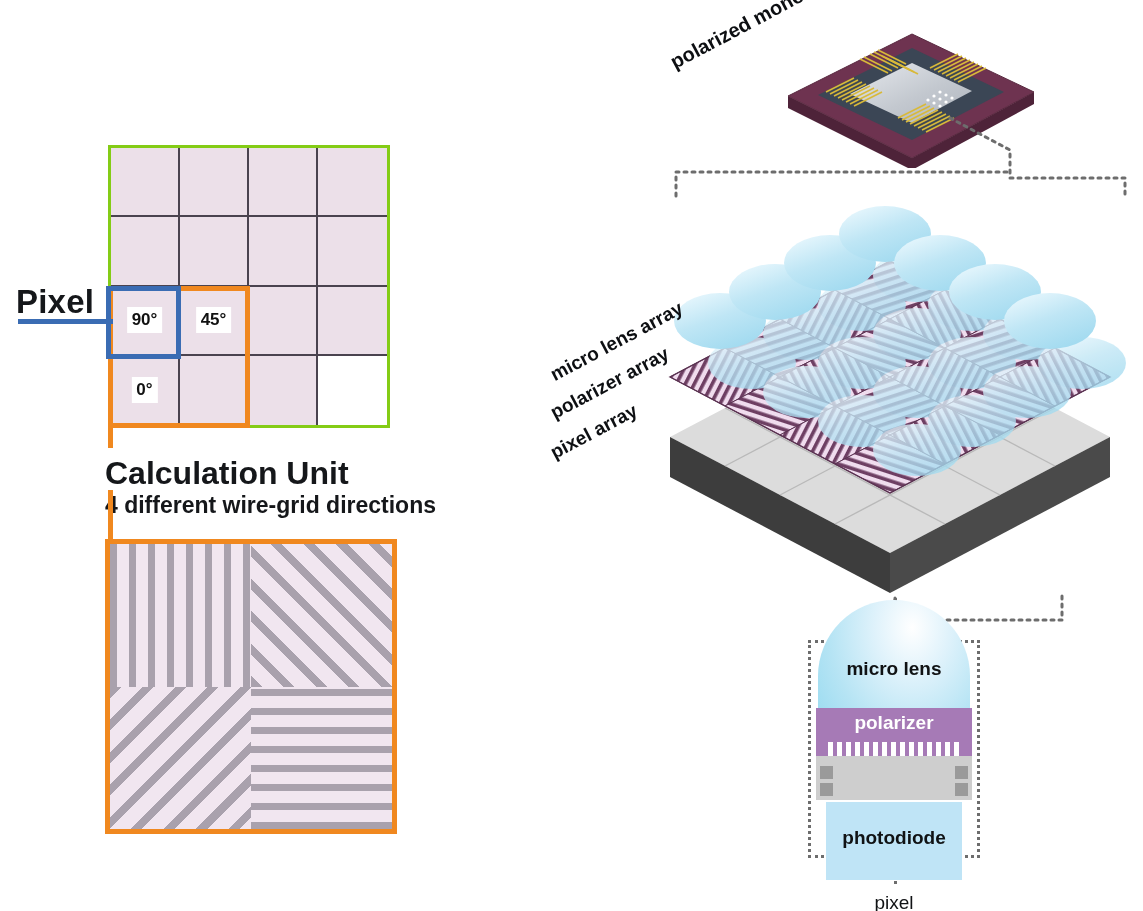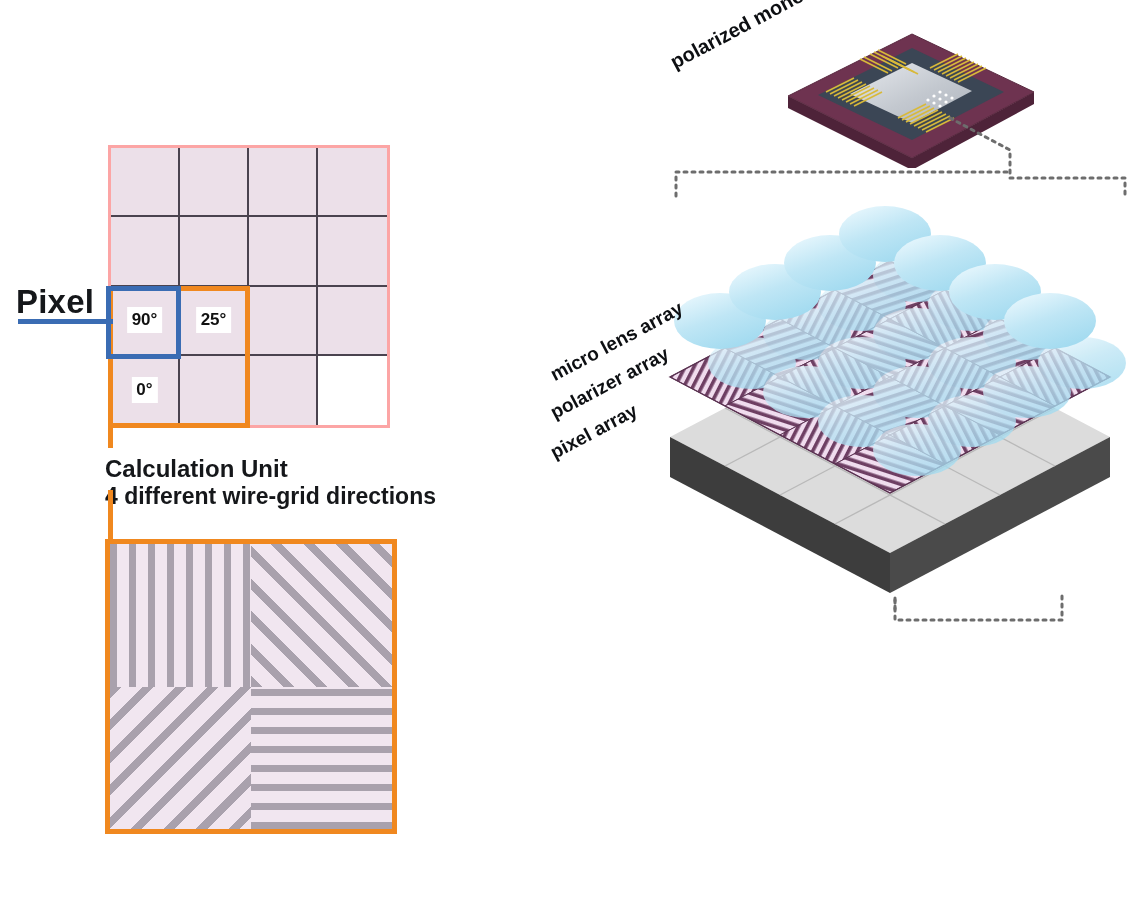--- a/index.html
+++ b/index.html
@@ -7,21 +7,21 @@
     width:1143px;height:911px;background:#ffffff;
     font-family:"Liberation Sans", sans-serif;
     position:relative;overflow:hidden;
     -webkit-font-smoothing:antialiased;
   }
   .stage{position:absolute;left:0;top:0;width:1143px;height:911px;}
 
   
   #pixel-grid{
     position:absolute;left:108px;top:145px;width:282px;height:283px;
-    border:3px solid #fca5a5;box-sizing:border-box;
+    border:3px solid #84cc16;box-sizing:border-box;
     display:grid;grid-template-columns:repeat(4,1fr);grid-template-rows:repeat(4,1fr);
   }
   #pixel-grid .cell{
     position:relative;overflow:hidden;
     border-right:2px solid #4a434f;border-bottom:2px solid #4a434f;
     box-sizing:border-box;background:#ece0e9;
   }
   #pixel-grid .cell:nth-child(4n){border-right:none;}
   #pixel-grid .cell:nth-child(n+13){border-bottom:none;}
 
@@ -52,21 +52,21 @@
 
   
   #calc-highlight{
     position:absolute;left:108px;top:286px;width:142px;height:142px;
     border:5px solid #f0881f;box-sizing:border-box;z-index:5;
   }
   #calc-elbow-v{position:absolute;left:108px;top:428px;width:5px;height:20px;background:#f0881f;z-index:5;}
 
   
   #calc-caption{position:absolute;left:105px;top:455px;width:430px;}
-  #calc-caption .t1{font-size:24px;font-weight:bold;color:#15171a;line-height:1.15;}
+  #calc-caption .t1{font-size:32px;font-weight:bold;color:#15171a;line-height:1.15;}
   #calc-caption .t2{font-size:23px;font-weight:bold;color:#15171a;line-height:1.2;}
 
   #calc-stem{position:absolute;left:108px;top:490px;width:5px;height:52px;background:#f0881f;z-index:4;}
 
   
   #calc-unit{
     position:absolute;left:105px;top:539px;width:292px;height:295px;
     border:5px solid #f0881f;box-sizing:border-box;
     display:grid;grid-template-columns:1fr 1fr;grid-template-rows:1fr 1fr;
     background:#efe4ee;
@@ -152,21 +152,21 @@
 
     <div class="cell s135"></div>
     <div class="cell s0"></div>
     <div class="cell s135"></div>
     <div class="cell s0"></div>
 
     <div class="cell s90">
       <span class="deg-label">90°</span>
     </div>
     <div class="cell s45">
-      <span class="deg-label">25°</span>
+      <span class="deg-label">45°</span>
     </div>
     <div class="cell s90"></div>
     <div class="cell s45"></div>
 
     <div class="cell s0">
       <span class="deg-label">0°</span>
     </div>
     <div class="cell s135"></div>
     <div class="cell s0"></div>
   </div>
@@ -372,14 +372,37 @@
       <ellipse cx="340" cy="68" rx="46" ry="28" fill="url(#lensg)"></ellipse>
       <ellipse cx="395" cy="97" rx="46" ry="28" fill="url(#lensg)"></ellipse>
       <ellipse cx="450" cy="126" rx="46" ry="28" fill="url(#lensg)"></ellipse>
     </g>
   </svg>
 
   <div class="stack-label" id="lbl-lens">micro lens array</div>
   <div class="stack-label" id="lbl-pol">polarizer array</div>
   <div class="stack-label" id="lbl-pix">pixel array</div>
 
+  <div id="xsec">
+    <div id="xsec-box"></div>
+
+    <div id="lens-dome"></div>
+    <div id="lens-text">micro lens</div>
+
+    <div id="pol-band"></div>
+    <div id="pol-text">polarizer</div>
+    <div id="pol-teeth"></div>
+
+    <div id="metal-band"></div>
+    <div class="vias" style="left:12px;top:146px;"></div>
+    <div class="vias" style="left:12px;top:163px;"></div>
+    <div class="vias" style="left:147px;top:146px;"></div>
+    <div class="vias" style="left:147px;top:163px;"></div>
+
+    <div id="photod"></div>
+    <div id="photod-text">photodiode</div>
+
+    <div class="dotline-v" style="left:86px;top:-22px;height:24px;"></div>
+    <div class="dotline-v" style="left:86px;top:238px;height:26px;"></div>
+    <div id="pixel-caption">pixel</div>
+  </div>
 
 </div>
 
 </body></html>

